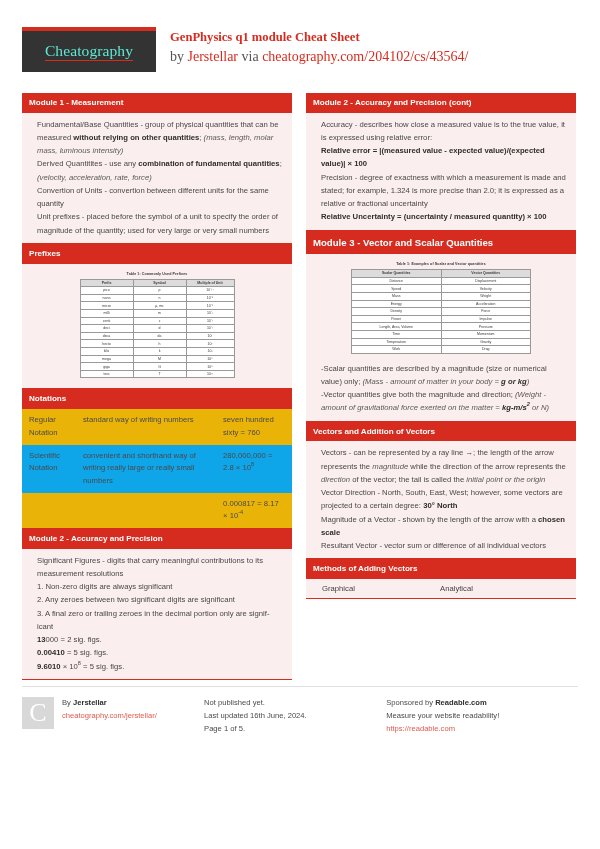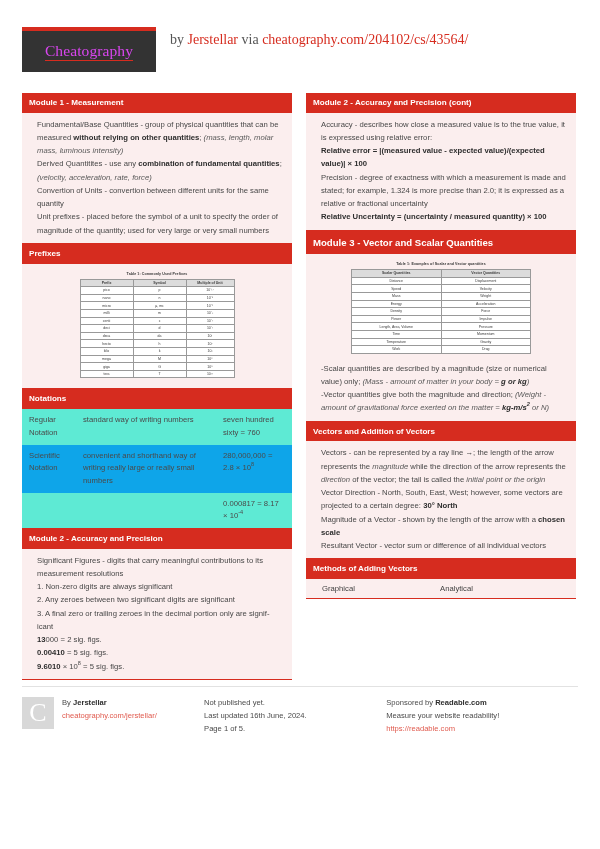--- a/index.html
+++ b/index.html
@@ -20,21 +20,21 @@
   
   .header{display:flex;align-items:flex-start;gap:14px;height:52px;}
   .logo-box{
     width:134px;height:45px;
     background:#333333;
     border-top:4px solid #d62c1f;
     box-sizing:border-box;
     display:flex;align-items:center;justify-content:center;
   }
   .logo-text{
-    color:#d946ef;
+    color:#5eead4;
     font-family:"Liberation Serif", serif;
     font-size:15.5px;
     letter-spacing:.1px;
     border-bottom:1.5px solid #d62c1f;
     padding-bottom:1px;
     line-height:1.1;
   }
   .head-txt{padding-top:2px;}
   .head-title{
     font-family:"Liberation Serif", serif;
@@ -77,21 +77,21 @@
     color:#484848;
   }
   .card-body p{margin:0;}
   .card-body b{color:#2e2e2e;}
   .card-body i{color:#5a5a5a;}
   sup{font-size:.72em;vertical-align:super;line-height:0;}
 
   
   .drow{display:flex;padding:5px 7px;font-size:7.7px;line-height:1.65;}
   .drow.alt{background:#0ea5e9;}
-  .drow.plain{background:#5eead4;}
+  .drow.plain{background:#eab308;}
   .dc1{width:54px;flex:none;color:#4a4a4a;}
   .dc2{flex:1;padding-right:6px;color:#4a4a4a;}
   .dc3{width:62px;flex:none;color:#4a4a4a;}
   .drow-wrap{border-bottom:1.6px solid #d62c1f;}
 
   .two-col{display:flex;padding:5px 16px;font-size:7.7px;}
   .two-col .a{width:118px;flex:none;}
   .two-col .b{flex:1;}
 
   
@@ -157,20 +157,21 @@
 </head>
 <body>
 
 <div class="page">
 
   <div class="header">
     <div class="logo-box">
       <span class="logo-text">Cheatography</span>
     </div>
     <div class="head-txt">
+      <div class="head-title">GenPhysics q1 module Cheat Sheet</div>
       <div class="head-sub">
         <span>by </span><span class="byname">Jerstellar</span><span> via </span><a class="srcurl" href="#">cheatography.com/204102/cs/43564/</a>
       </div>
     </div>
   </div>
 
   <div class="cols">
 
     <div class="col">
 

